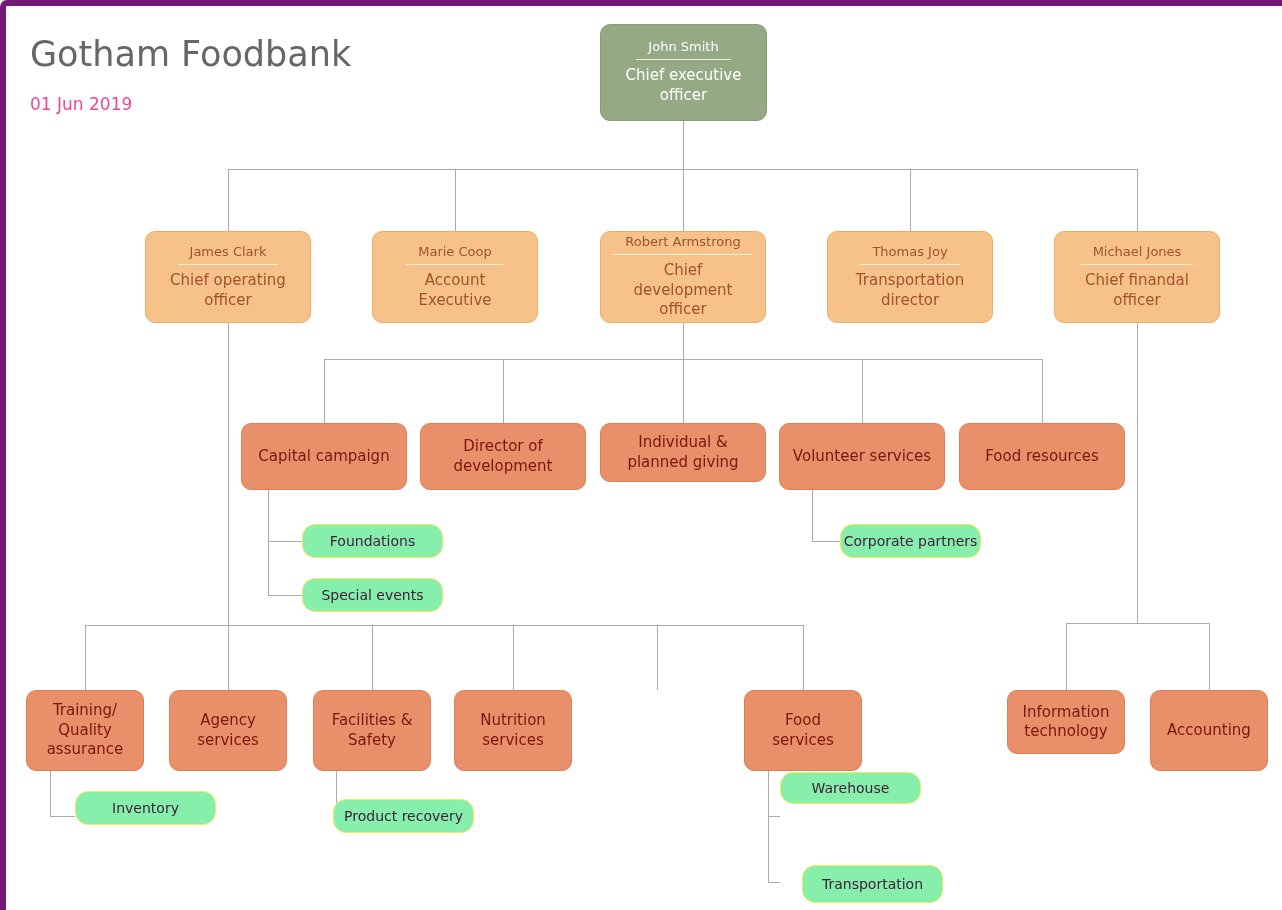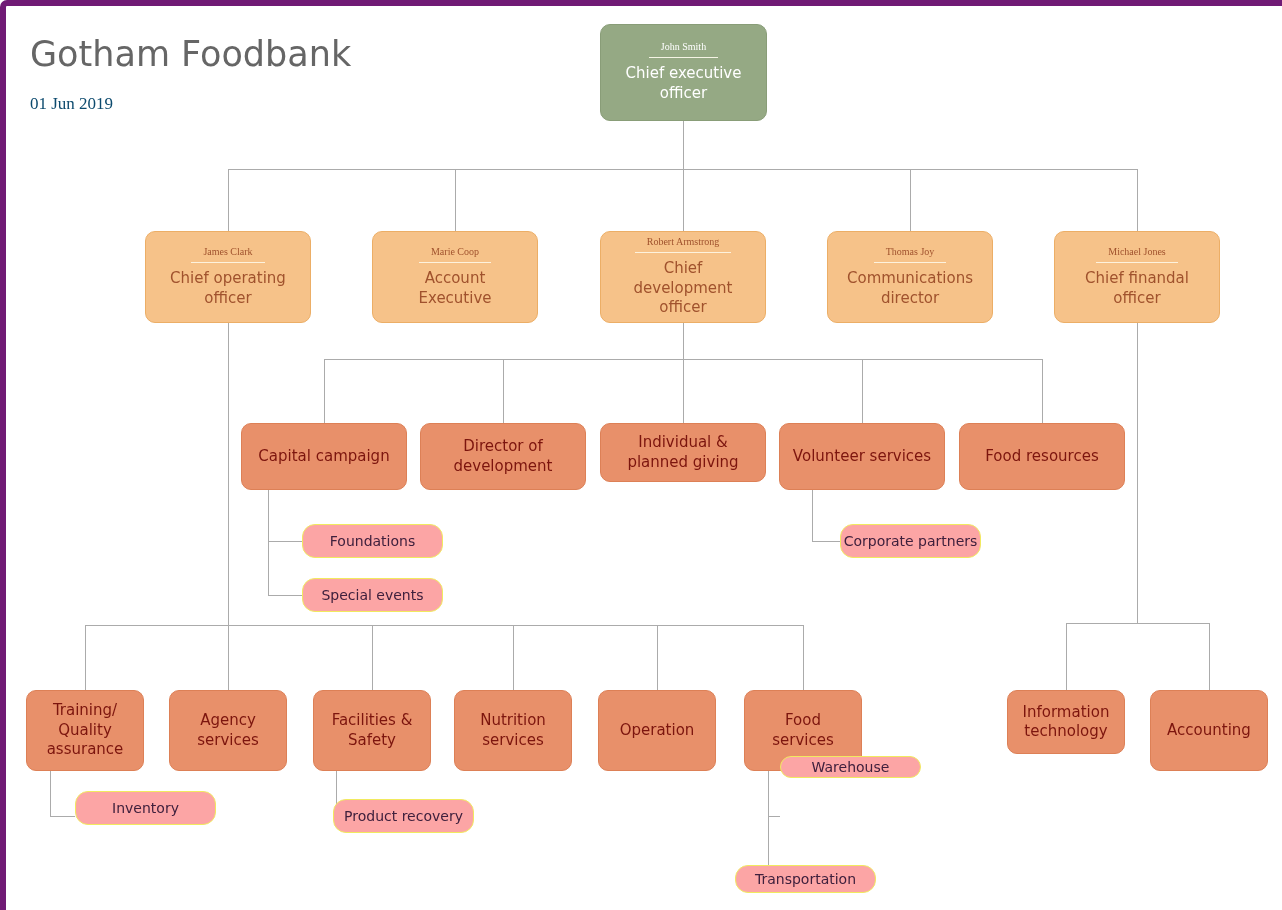--- a/index.html
+++ b/index.html
@@ -1,32 +1,32 @@
 <!DOCTYPE html>
 <html><head>
 <meta charset="utf-8">
 <style>
   html,body{margin:0;padding:0;background:#fff;font-family:"DejaVu Sans","Liberation Sans",sans-serif;}
   .canvas{position:relative;width:1280px;height:908px;border:6px solid #701a75;border-radius:7px;background:#fff;overflow:hidden;}
   .page-title{position:absolute;left:24px;top:28px;font-size:35px;color:#666;letter-spacing:0px;}
-  .page-date{position:absolute;left:24px;top:88px;font-size:17px;color:#0c4a6e;font-family:Liberation Serif, serif;}
+  .page-date{position:absolute;left:24px;top:88px;font-size:17px;color:#ec4899;}
 
   .hline,.vline{position:absolute;background:#ababab;}
   .hline{height:1px;}
   .vline{width:1px;}
 
   .node{position:absolute;box-sizing:border-box;display:flex;flex-direction:column;align-items:center;justify-content:center;text-align:center;border-radius:10px;}
-  .person .pname{display:inline-block;padding:0 12px 5px;margin-bottom:6px;font-size:10px;border-bottom:1px solid rgba(255,252,240,.9);font-family:Liberation Serif, serif;}
+  .person .pname{display:inline-block;padding:0 12px 5px;margin-bottom:6px;font-size:13px;border-bottom:1px solid rgba(255,252,240,.9);}
   .person .ptitle{font-size:15px;line-height:1.32;padding:0 22px;}
 
   .exec{background:#95a984;border:1px solid #899d78;color:#fff;}
   .mgr{background:#f6c289;border:1px solid #ecae66;color:#a0522d;}
   .mgr .pname{border-bottom-color:#fdf2dd;}
   .dept{background:#e8906a;border:1px solid #dd8056;color:#7c150e;font-size:15px;line-height:1.3;padding:4px 7px;}
-  .sub{background:#fca5a5;border:1px solid #f1ea5f;color:#3f203d;font-size:14px;border-radius:13px;}
+  .sub{background:#86efac;border:1px solid #f1ea5f;color:#3f203d;font-size:14px;border-radius:13px;}
 </style>
 </head>
 <body>
 
 <div class="canvas">
   <div class="page-title">Gotham Foodbank</div>
   <div class="page-date">01 Jun 2019</div>
 
   <div class="vline" style="left:677px;top:115px;height:48px"></div>
   <div class="hline" style="left:222px;top:163px;width:909px"></div>
@@ -85,21 +85,21 @@
   <div class="node person mgr" style="left:139px;top:225px;width:166px;height:92px">
     <span class="pname">James Clark</span>
     <span class="ptitle">Chief operating officer</span>
   </div>
   <div class="node person mgr" style="left:594px;top:225px;width:166px;height:92px">
     <span class="pname">Robert Armstrong</span>
     <span class="ptitle">Chief development officer</span>
   </div>
   <div class="node person mgr" style="left:821px;top:225px;width:166px;height:92px">
     <span class="pname">Thomas Joy</span>
-    <span class="ptitle">Communications director</span>
+    <span class="ptitle">Transportation director</span>
   </div>
   <div class="node person mgr" style="left:1048px;top:225px;width:166px;height:92px">
     <span class="pname">Michael Jones</span>
     <span class="ptitle">Chief finandal officer</span>
   </div>
 
   <div class="node dept" style="left:235px;top:417px;width:166px;height:67px">
     <span>Capital campaign</span>
   </div>
   <div class="node dept" style="left:414px;top:417px;width:166px;height:67px">
@@ -130,39 +130,36 @@
   </div>
   <div class="node dept" style="left:163px;top:684px;width:118px;height:81px">
     <span>Agency services</span>
   </div>
   <div class="node dept" style="left:307px;top:684px;width:118px;height:81px">
     <span>Facilities &amp; Safety</span>
   </div>
   <div class="node dept" style="left:448px;top:684px;width:118px;height:81px">
     <span>Nutrition services</span>
   </div>
-  <div class="node dept" style="left:592px;top:684px;width:118px;height:81px">
-    <span>Operation</span>
-  </div>
   <div class="node dept" style="left:738px;top:684px;width:118px;height:81px">
     <span>Food services</span>
   </div>
 
   <div class="node dept" style="left:1001px;top:684px;width:118px;height:64px">
     <span>Information technology</span>
   </div>
   <div class="node dept" style="left:1144px;top:684px;width:118px;height:81px">
     <span>Accounting</span>
   </div>
 
   <div class="node sub" style="left:69px;top:785px;width:141px;height:34px">
     <span>Inventory</span>
   </div>
   <div class="node sub" style="left:327px;top:793px;width:141px;height:34px">
     <span>Product recovery</span>
   </div>
-  <div class="node sub" style="left:774px;top:750px;width:141px;height:22px">
+  <div class="node sub" style="left:774px;top:766px;width:141px;height:32px">
     <span>Warehouse</span>
   </div>
-  <div class="node sub" style="left:729px;top:859px;width:141px;height:28px">
+  <div class="node sub" style="left:796px;top:859px;width:141px;height:38px">
     <span>Transportation</span>
   </div>
 </div>
 
 </body></html>

